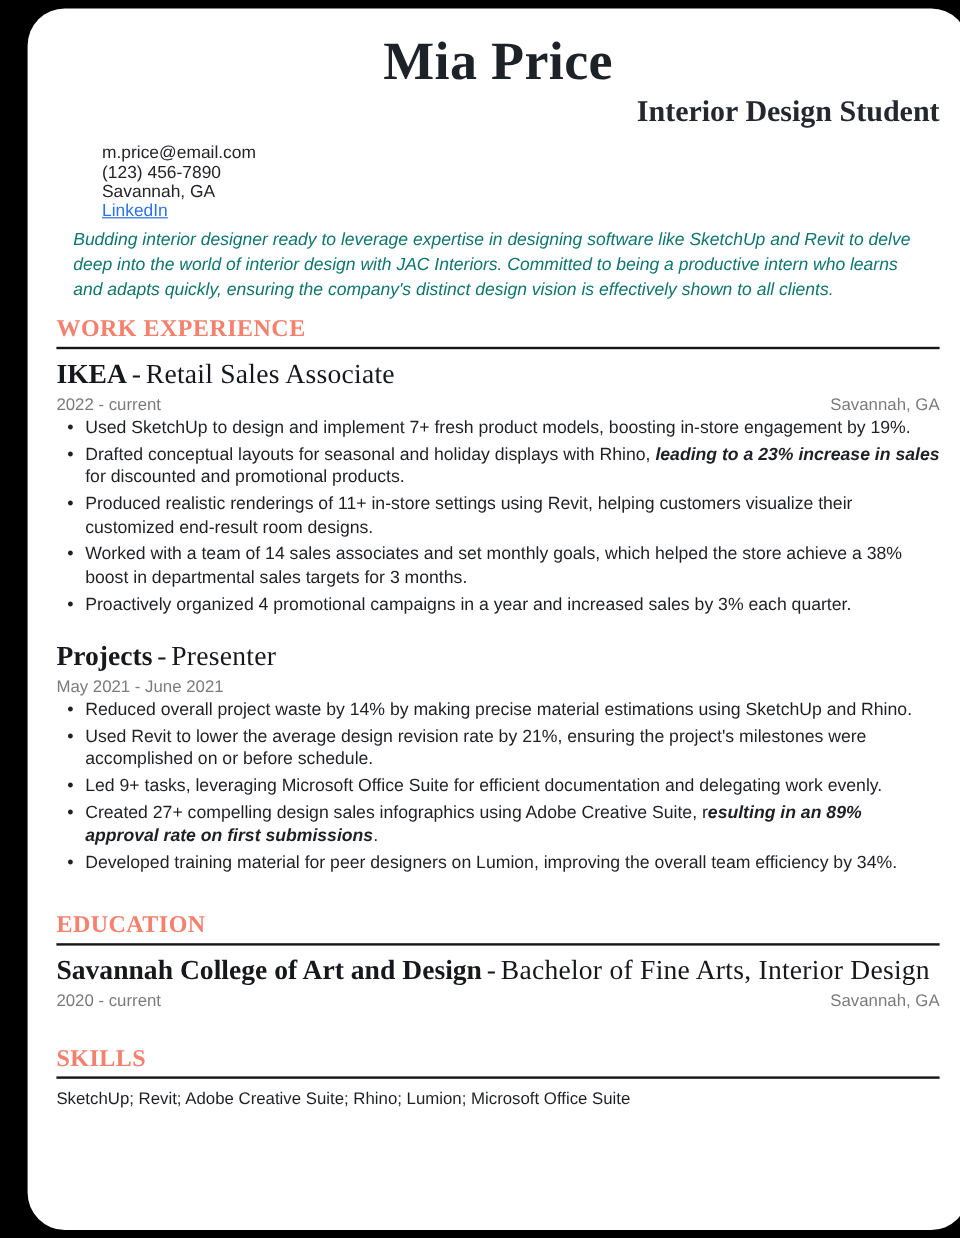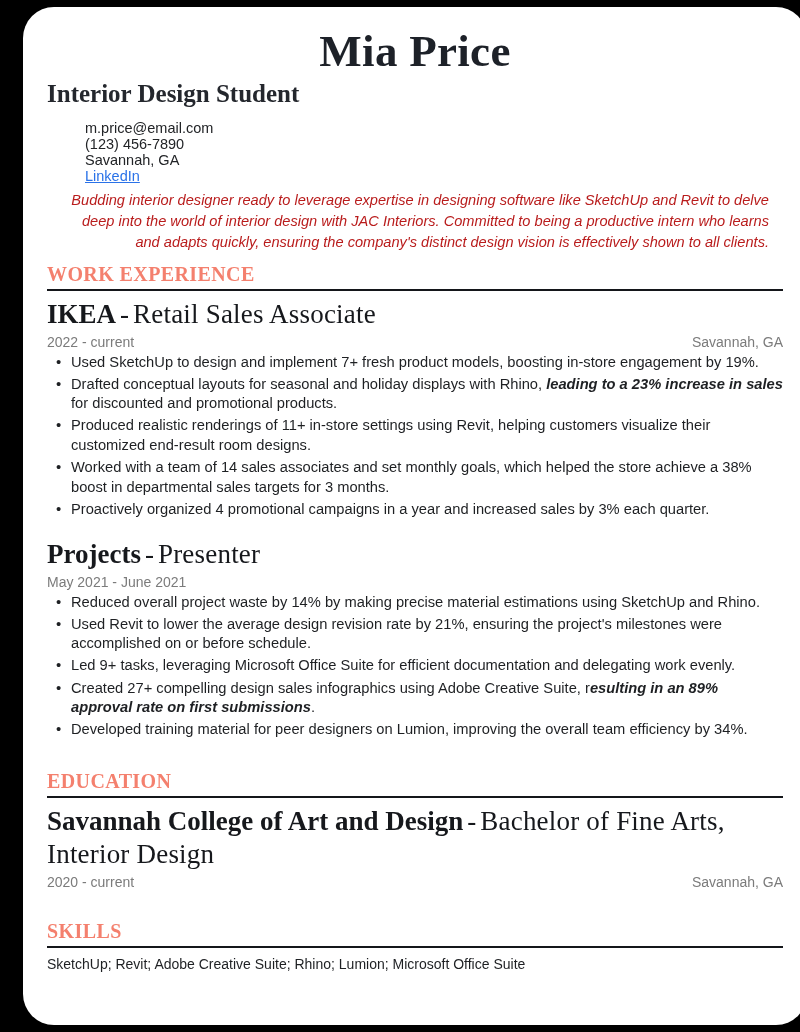--- a/index.html
+++ b/index.html
@@ -38,21 +38,21 @@
     text-align: center;
     color: #1d2128;
     letter-spacing: 0.3px;
     margin: 0 0 6px 0;
   }
   .headline {
     font-family: "Liberation Serif", serif;
     font-weight: bold;
     font-size: 25px;
     line-height: 1.1;
-    text-align: left;
+    text-align: right;
     color: #24272d;
     margin: 0 0 12px 0;
   }
   .contact-row {
     display: flex;
     justify-content: center;
     align-items: baseline;
     gap: 0px;
     font-size: 14.5px;
     color: #222427;
@@ -66,22 +66,22 @@
   .contact-item.link {
     color: #2a72e8;
     text-decoration: underline;
   }
 
   
   .summary {
     font-size: 14.6px;
     font-style: italic;
     line-height: 1.45;
-    text-align: right;
-    color: #b91c1c;
+    text-align: left;
+    color: #0f766e;
     margin: 4px 14px 10px 14px;
   }
 
   
   .section {
     margin-top: 10px;
   }
   .section-title {
     font-family: "Liberation Serif", serif;
     font-weight: bold;
@@ -95,21 +95,21 @@
     border-top: 2.6px solid #14161a;
     margin: 0 0 7px 0;
   }
 
   
   .entry {
     margin-bottom: 4px;
   }
   .entry-title {
     font-family: "Liberation Serif", serif;
-    font-size: 27px;
+    font-size: 23px;
     line-height: 1.25;
     color: #16181c;
     margin: 6px 0 2px 0;
   }
   .entry-title .org {
     font-weight: bold;
   }
   .entry-title .dash {
     font-weight: normal;
     padding: 0 4px;

